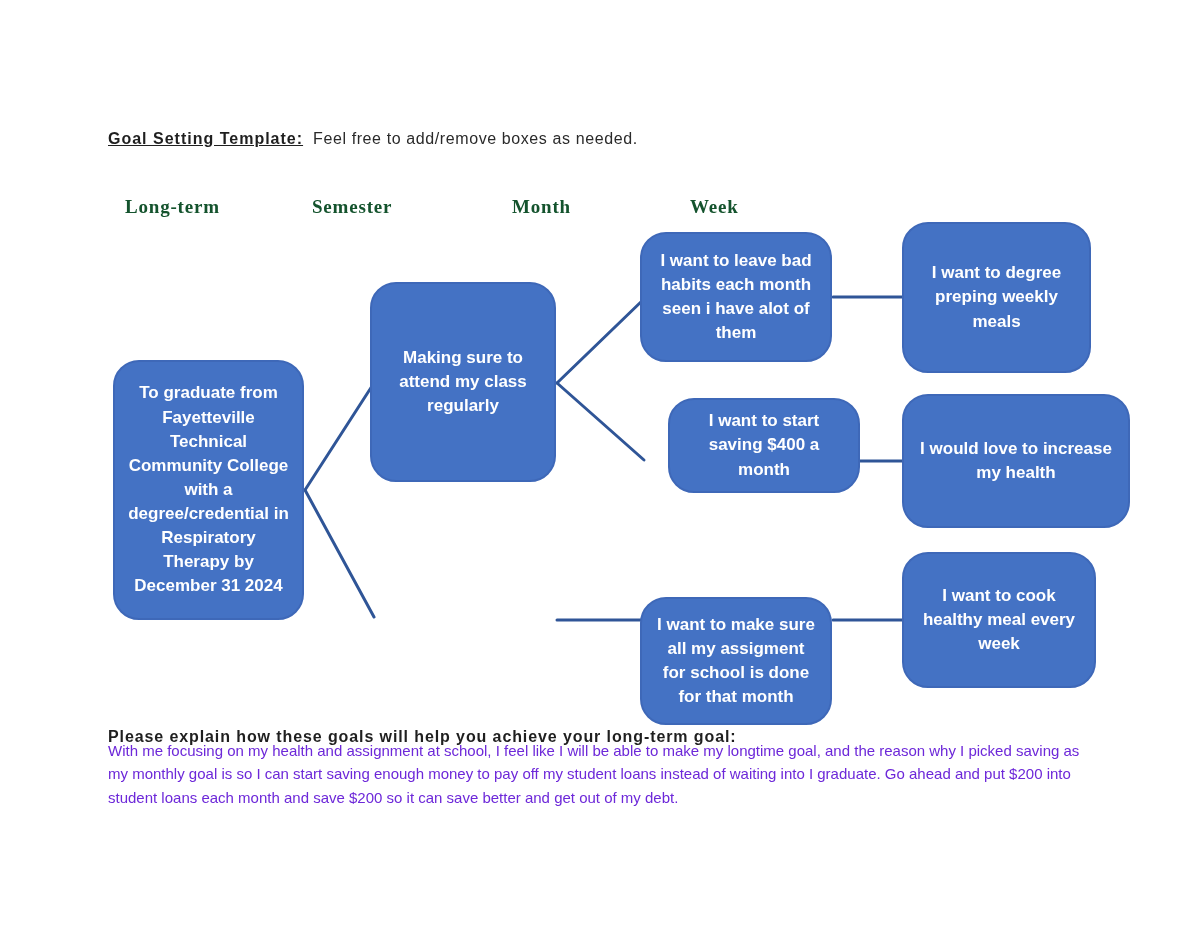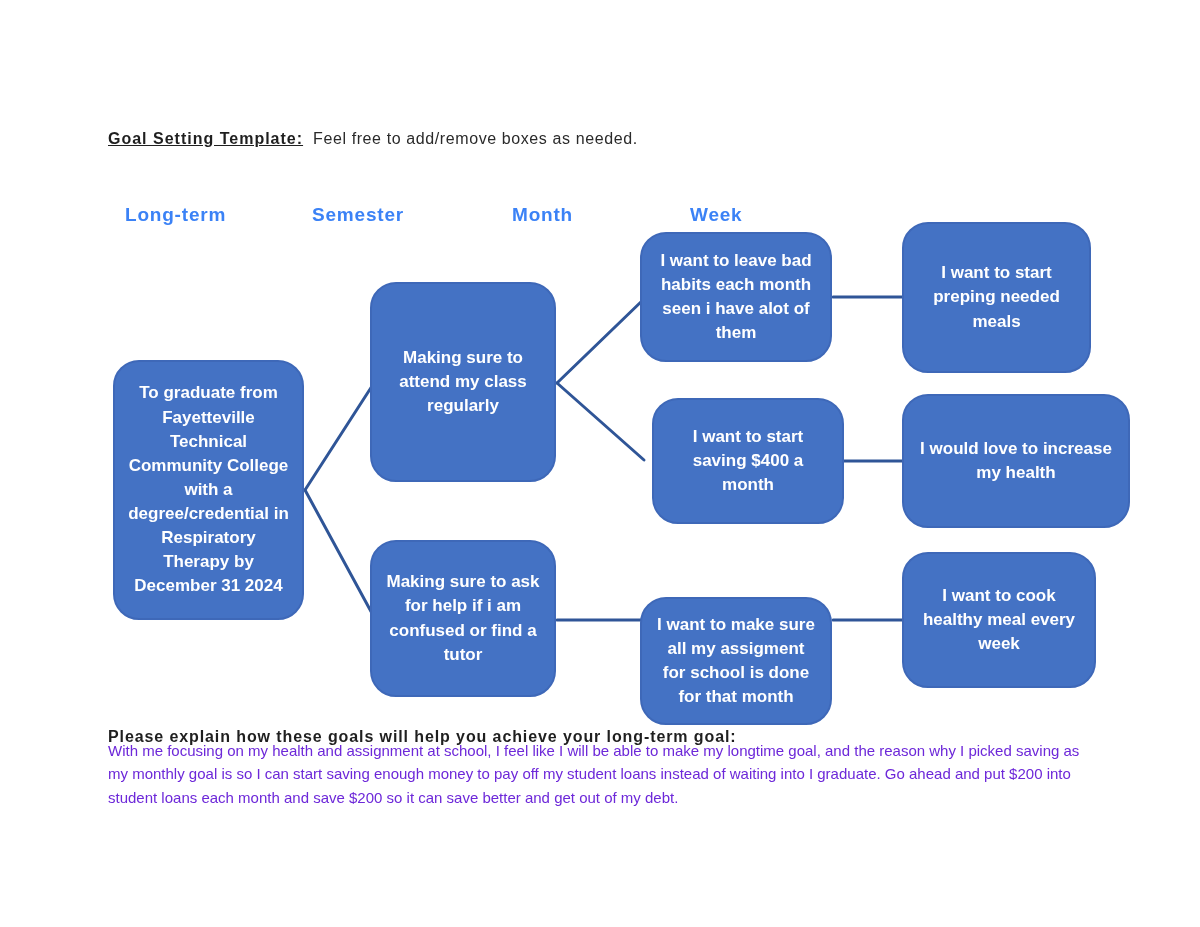--- a/index.html
+++ b/index.html
@@ -32,26 +32,27 @@
   }
   .doc-title .t-note {
     margin-left: 10px;
     letter-spacing: 0.6px;
     color: #2a2a2a;
   }
 
   
   .col-header {
     position: absolute;
-    top: 204px;
+    top: 196px;
     font-size: 19px;
     font-weight: 700;
     letter-spacing: 0.8px;
-    color: #3b82f6;
+    color: #14532d;
     white-space: nowrap;
+    font-family: Liberation Serif, serif;
   }
   .ch-longterm { left: 125px; }
   .ch-semester { left: 312px; }
   .ch-month    { left: 512px; }
   .ch-week     { left: 690px; }
 
   
   .connectors {
     position: absolute;
     left: 0;
@@ -81,21 +82,21 @@
     align-items: center;
     justify-content: center;
     text-align: center;
     padding: 8px 12px;
     box-sizing: border-box;
   }
   .box-lt { left: 113px; top: 360px; width: 191px; height: 260px; }
   .box-s1 { left: 370px; top: 282px; width: 186px; height: 200px; }
   .box-s2 { left: 370px; top: 540px; width: 186px; height: 157px; }
   .box-m1 { left: 640px; top: 232px; width: 192px; height: 130px; }
-  .box-m2 { left: 652px; top: 398px; width: 192px; height: 126px; }
+  .box-m2 { left: 668px; top: 398px; width: 192px; height: 95px; }
   .box-m3 { left: 640px; top: 553px; width: 192px; height: 128px; margin-top: 44px; }
   .box-w1 { left: 902px; top: 222px; width: 189px; height: 151px; }
   .box-w2 { left: 902px; top: 394px; width: 228px; height: 134px; }
   .box-w3 { left: 902px; top: 552px; width: 194px; height: 136px; }
 
   
   .explain-heading {
     position: absolute;
     left: 108px;
     top: 716px;
@@ -142,38 +143,35 @@
   </svg>
 
   <div class="goal-box box-lt">
     <span>To graduate from Fayetteville Technical Community College with a degree/credential in Respiratory Therapy by December 31 2024</span>
   </div>
 
   <div class="goal-box box-s1">
     <span>Making sure to attend my class regularly</span>
   </div>
 
-  <div class="goal-box box-s2">
-    <span>Making sure to ask for help if i am confused or find a tutor</span>
-  </div>
 
   <div class="goal-box box-m1">
     <span>I want to leave bad habits each month seen i have alot of them</span>
   </div>
 
   <div class="goal-box box-m2">
     <span>I want to start saving $400 a month</span>
   </div>
 
   <div class="goal-box box-m3">
     <span>I want to make sure all my assigment for school is done for that month</span>
   </div>
 
   <div class="goal-box box-w1">
-    <span>I want to start preping needed meals</span>
+    <span>I want to degree preping weekly meals</span>
   </div>
 
   <div class="goal-box box-w2">
     <span>I would love to increase my health</span>
   </div>
 
   <div class="goal-box box-w3">
     <span>I want to cook healthy meal every week</span>
   </div>
 

